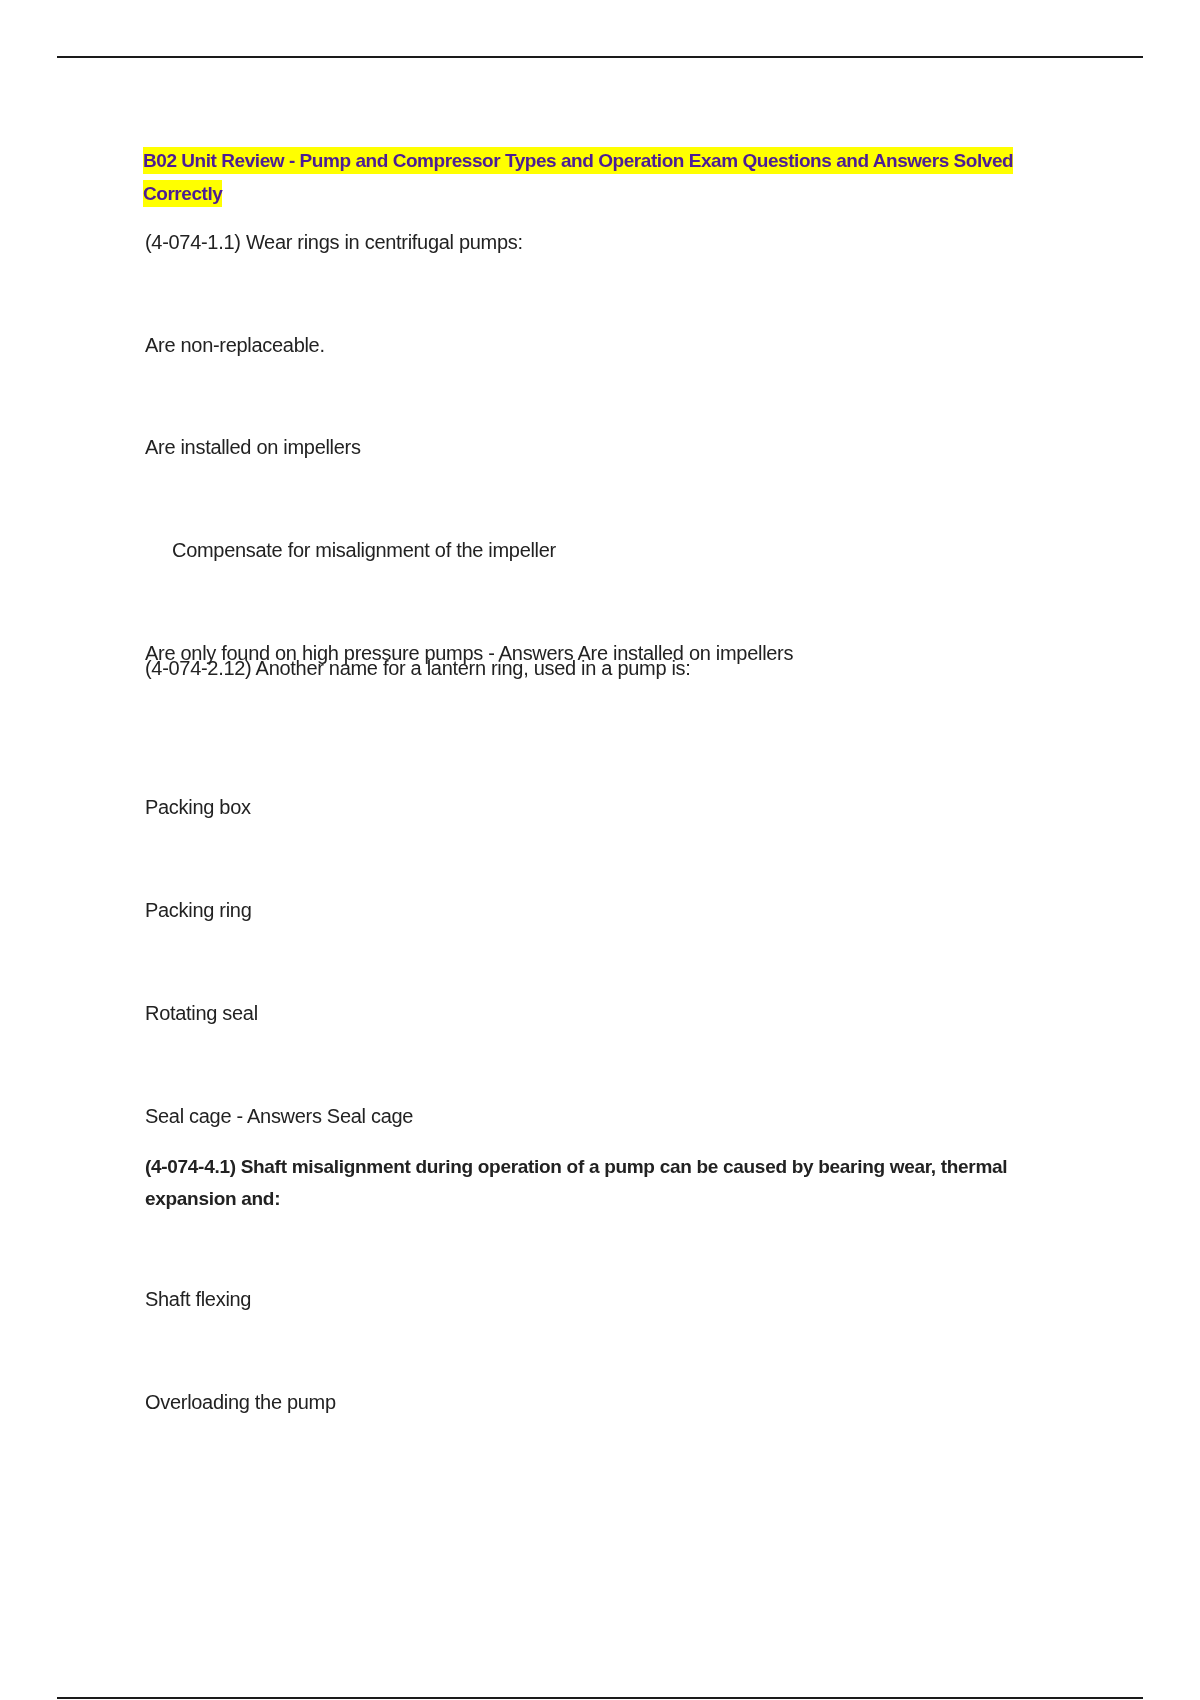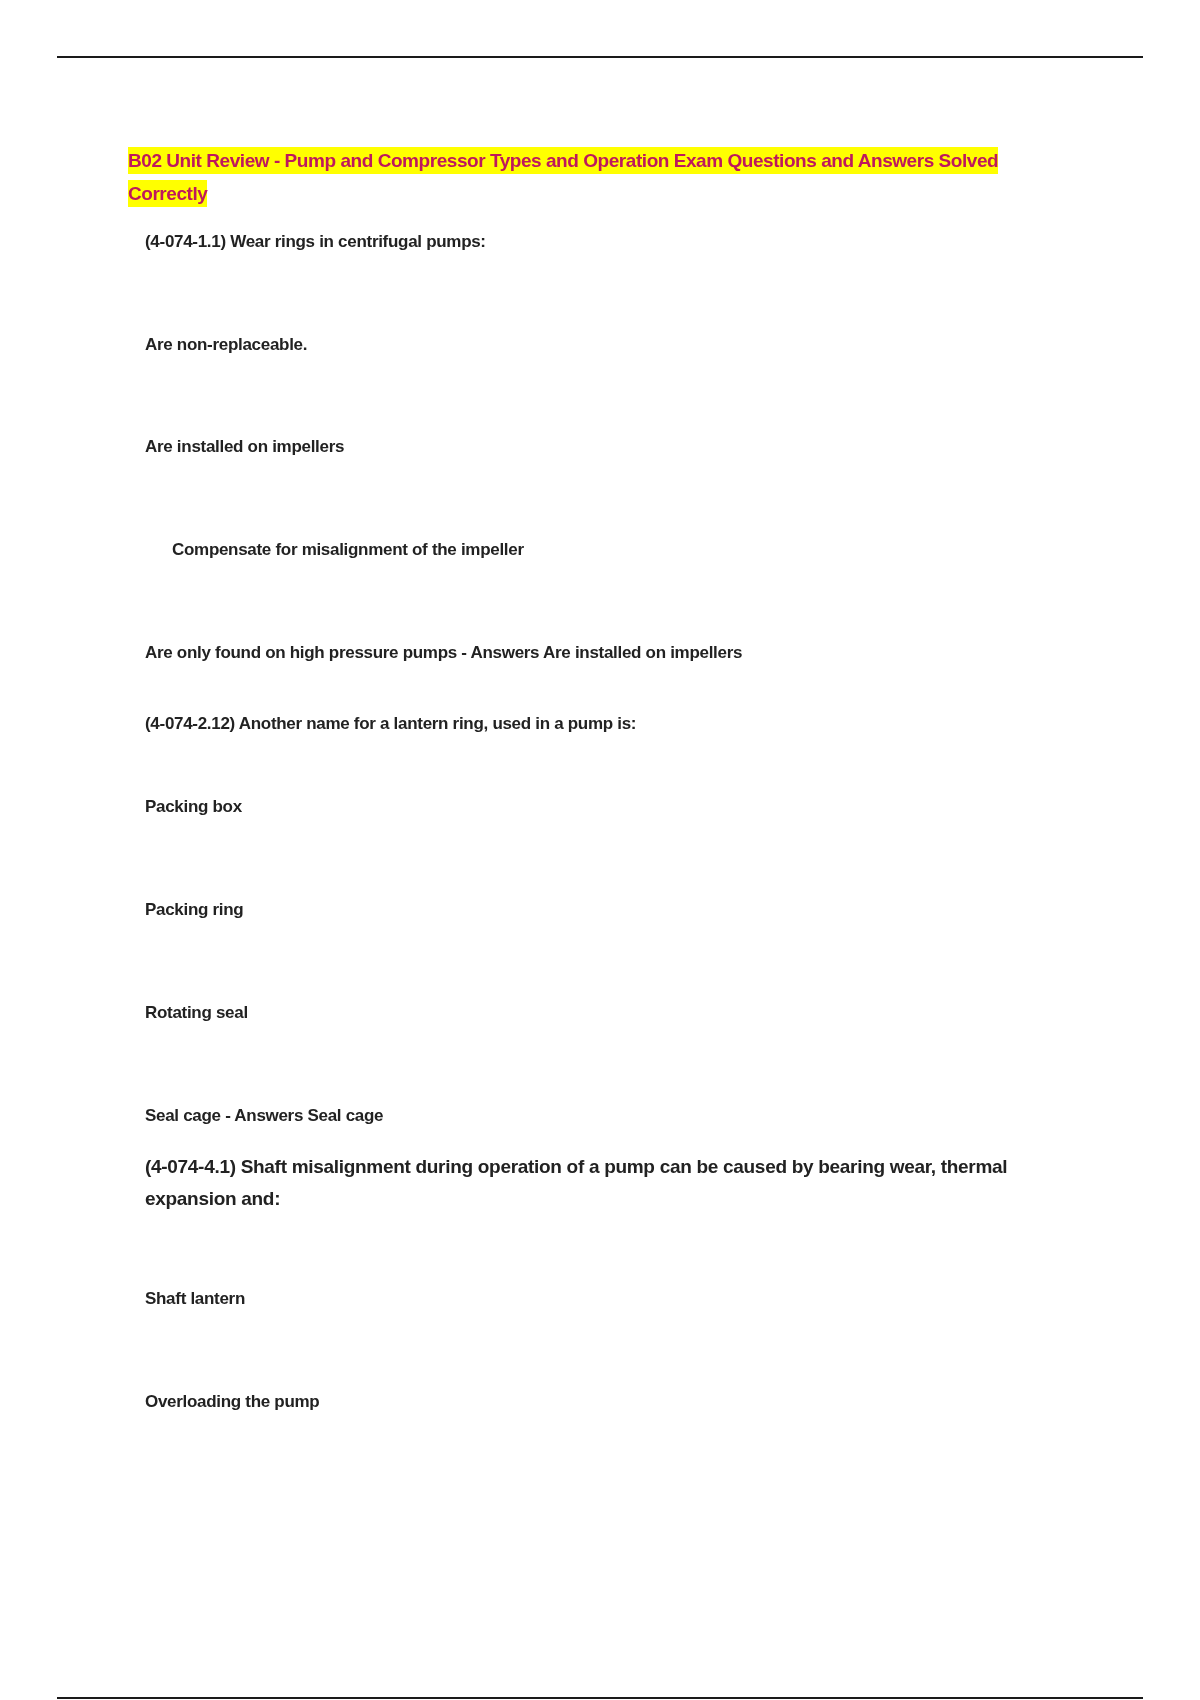--- a/index.html
+++ b/index.html
@@ -21,36 +21,35 @@
       width: 1086px;
       height: 2px;
       background: #1a1a1a;
     }
     .rule.top { top: 56px; }
     .rule.bottom { top: 1697px; }
 
     .line {
       position: absolute;
       left: 145px;
-      font-size: 17px;
+      font-size: 20px;
       line-height: 24px;
       white-space: nowrap;
       letter-spacing: -0.3px;
-      font-weight: bold;
     }
     .title {
       position: absolute;
-      left: 128px;
+      left: 143px;
       top: 144px;
       width: 925px;
       font-size: 19px;
       font-weight: bold;
       line-height: 33px;
       letter-spacing: -0.45px;
-      color: #be185d;
+      color: #4c1d95;
     }
     .title .hl {
       background: #ffff00;
       padding: 3px 0;
       box-decoration-break: clone;
       -webkit-box-decoration-break: clone;
     }
     .wrap {
       position: absolute;
       left: 145px;
@@ -69,23 +68,23 @@
 <div class="title">
   <span class="hl">B02 Unit Review - Pump and Compressor Types and Operation Exam  Questions and Answers Solved Correctly</span>
 </div>
 
 <div class="line" style="top:230px;">(4-074-1.1) Wear rings in centrifugal pumps:</div>
 <div class="line" style="top:333px;text-align:center;">Are non-replaceable.</div>
 <div class="line" style="top:435px;">Are installed on impellers</div>
 <div class="line" style="top:538px;margin-left:27px;">Compensate for misalignment of the impeller</div>
 <div class="line" style="top:641px;">Are only found on high pressure pumps - Answers Are installed on impellers</div>
 
-<div class="line" style="top:712px;text-align:right;">(4-074-2.12) Another name for a lantern ring, used in a pump is:</div>
+<div class="line" style="top:656px;text-align:right;">(4-074-2.12) Another name for a lantern ring, used in a pump is:</div>
 <div class="line" style="top:795px;">Packing box</div>
 <div class="line" style="top:898px;">Packing ring</div>
 <div class="line" style="top:1001px;">Rotating seal</div>
 <div class="line" style="top:1104px;">Seal cage - Answers Seal cage</div>
 
 <div class="wrap" style="top:1151px;">(4-074-4.1) Shaft misalignment during operation of a pump can be caused by bearing wear, thermal expansion and:</div>
-<div class="line" style="top:1287px;">Shaft lantern</div>
+<div class="line" style="top:1287px;">Shaft flexing</div>
 <div class="line" style="top:1390px;">Overloading the pump</div>
 
 <div class="rule bottom"></div>
 
 </body></html>

